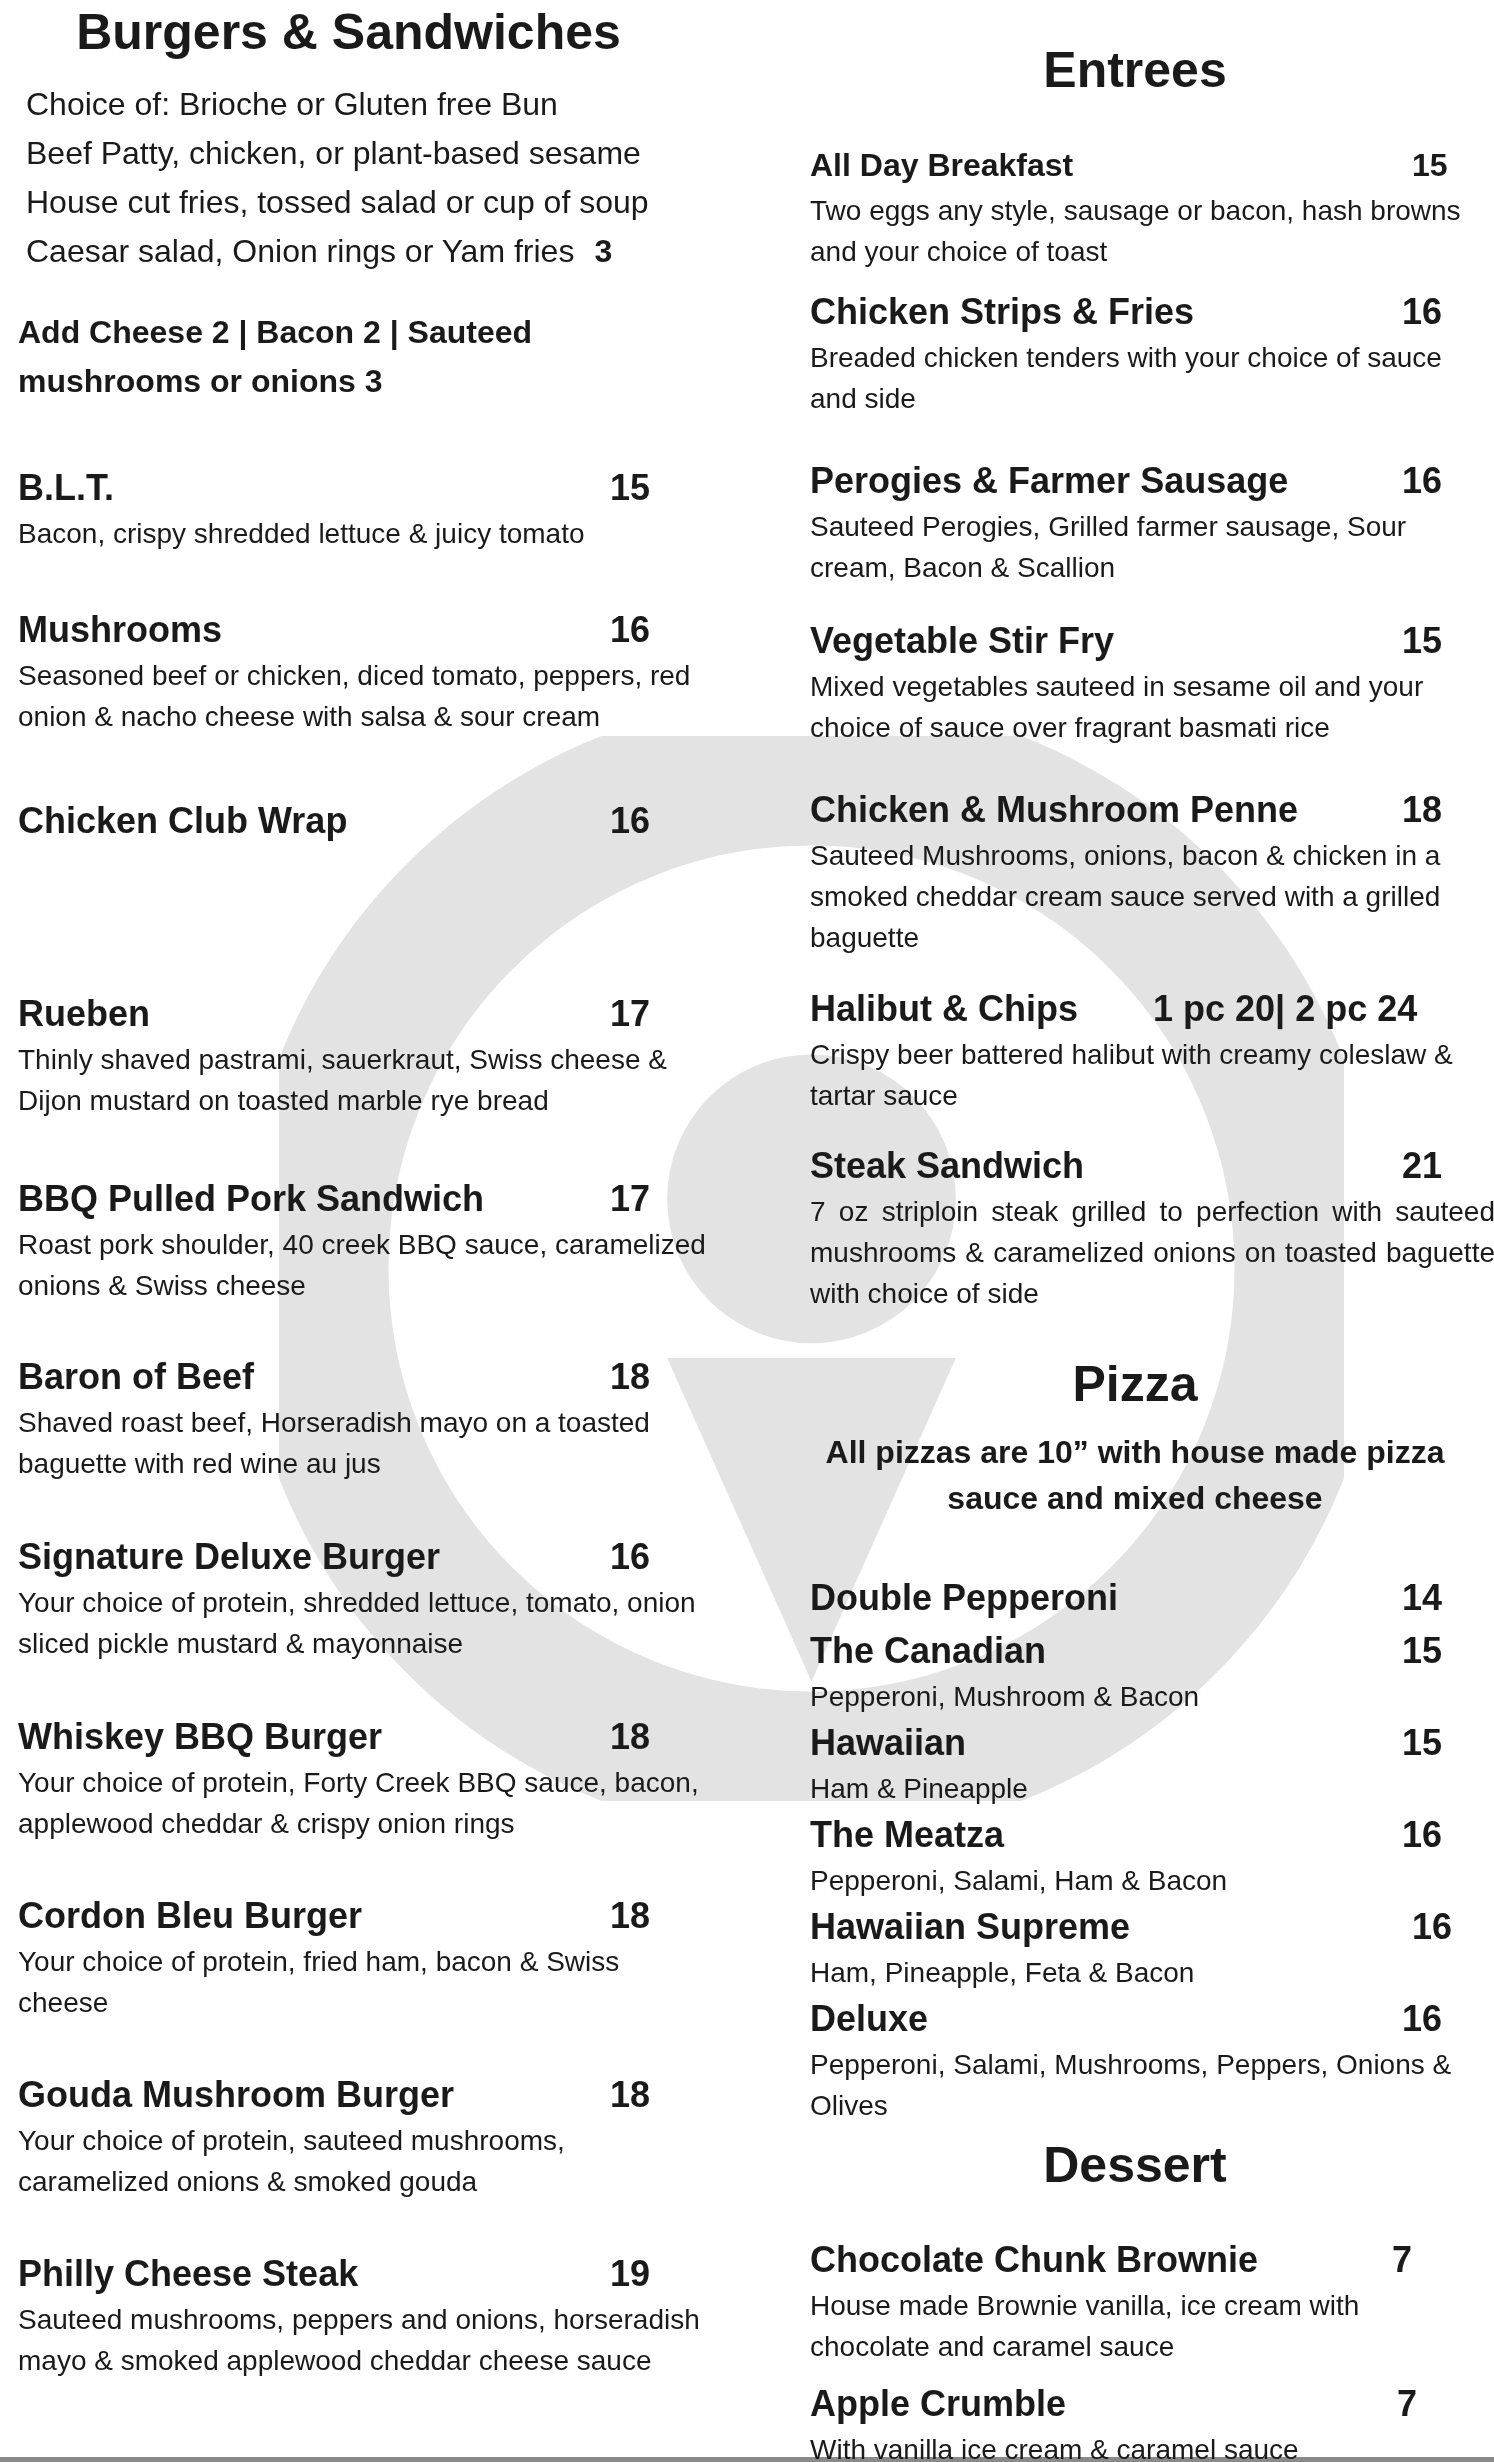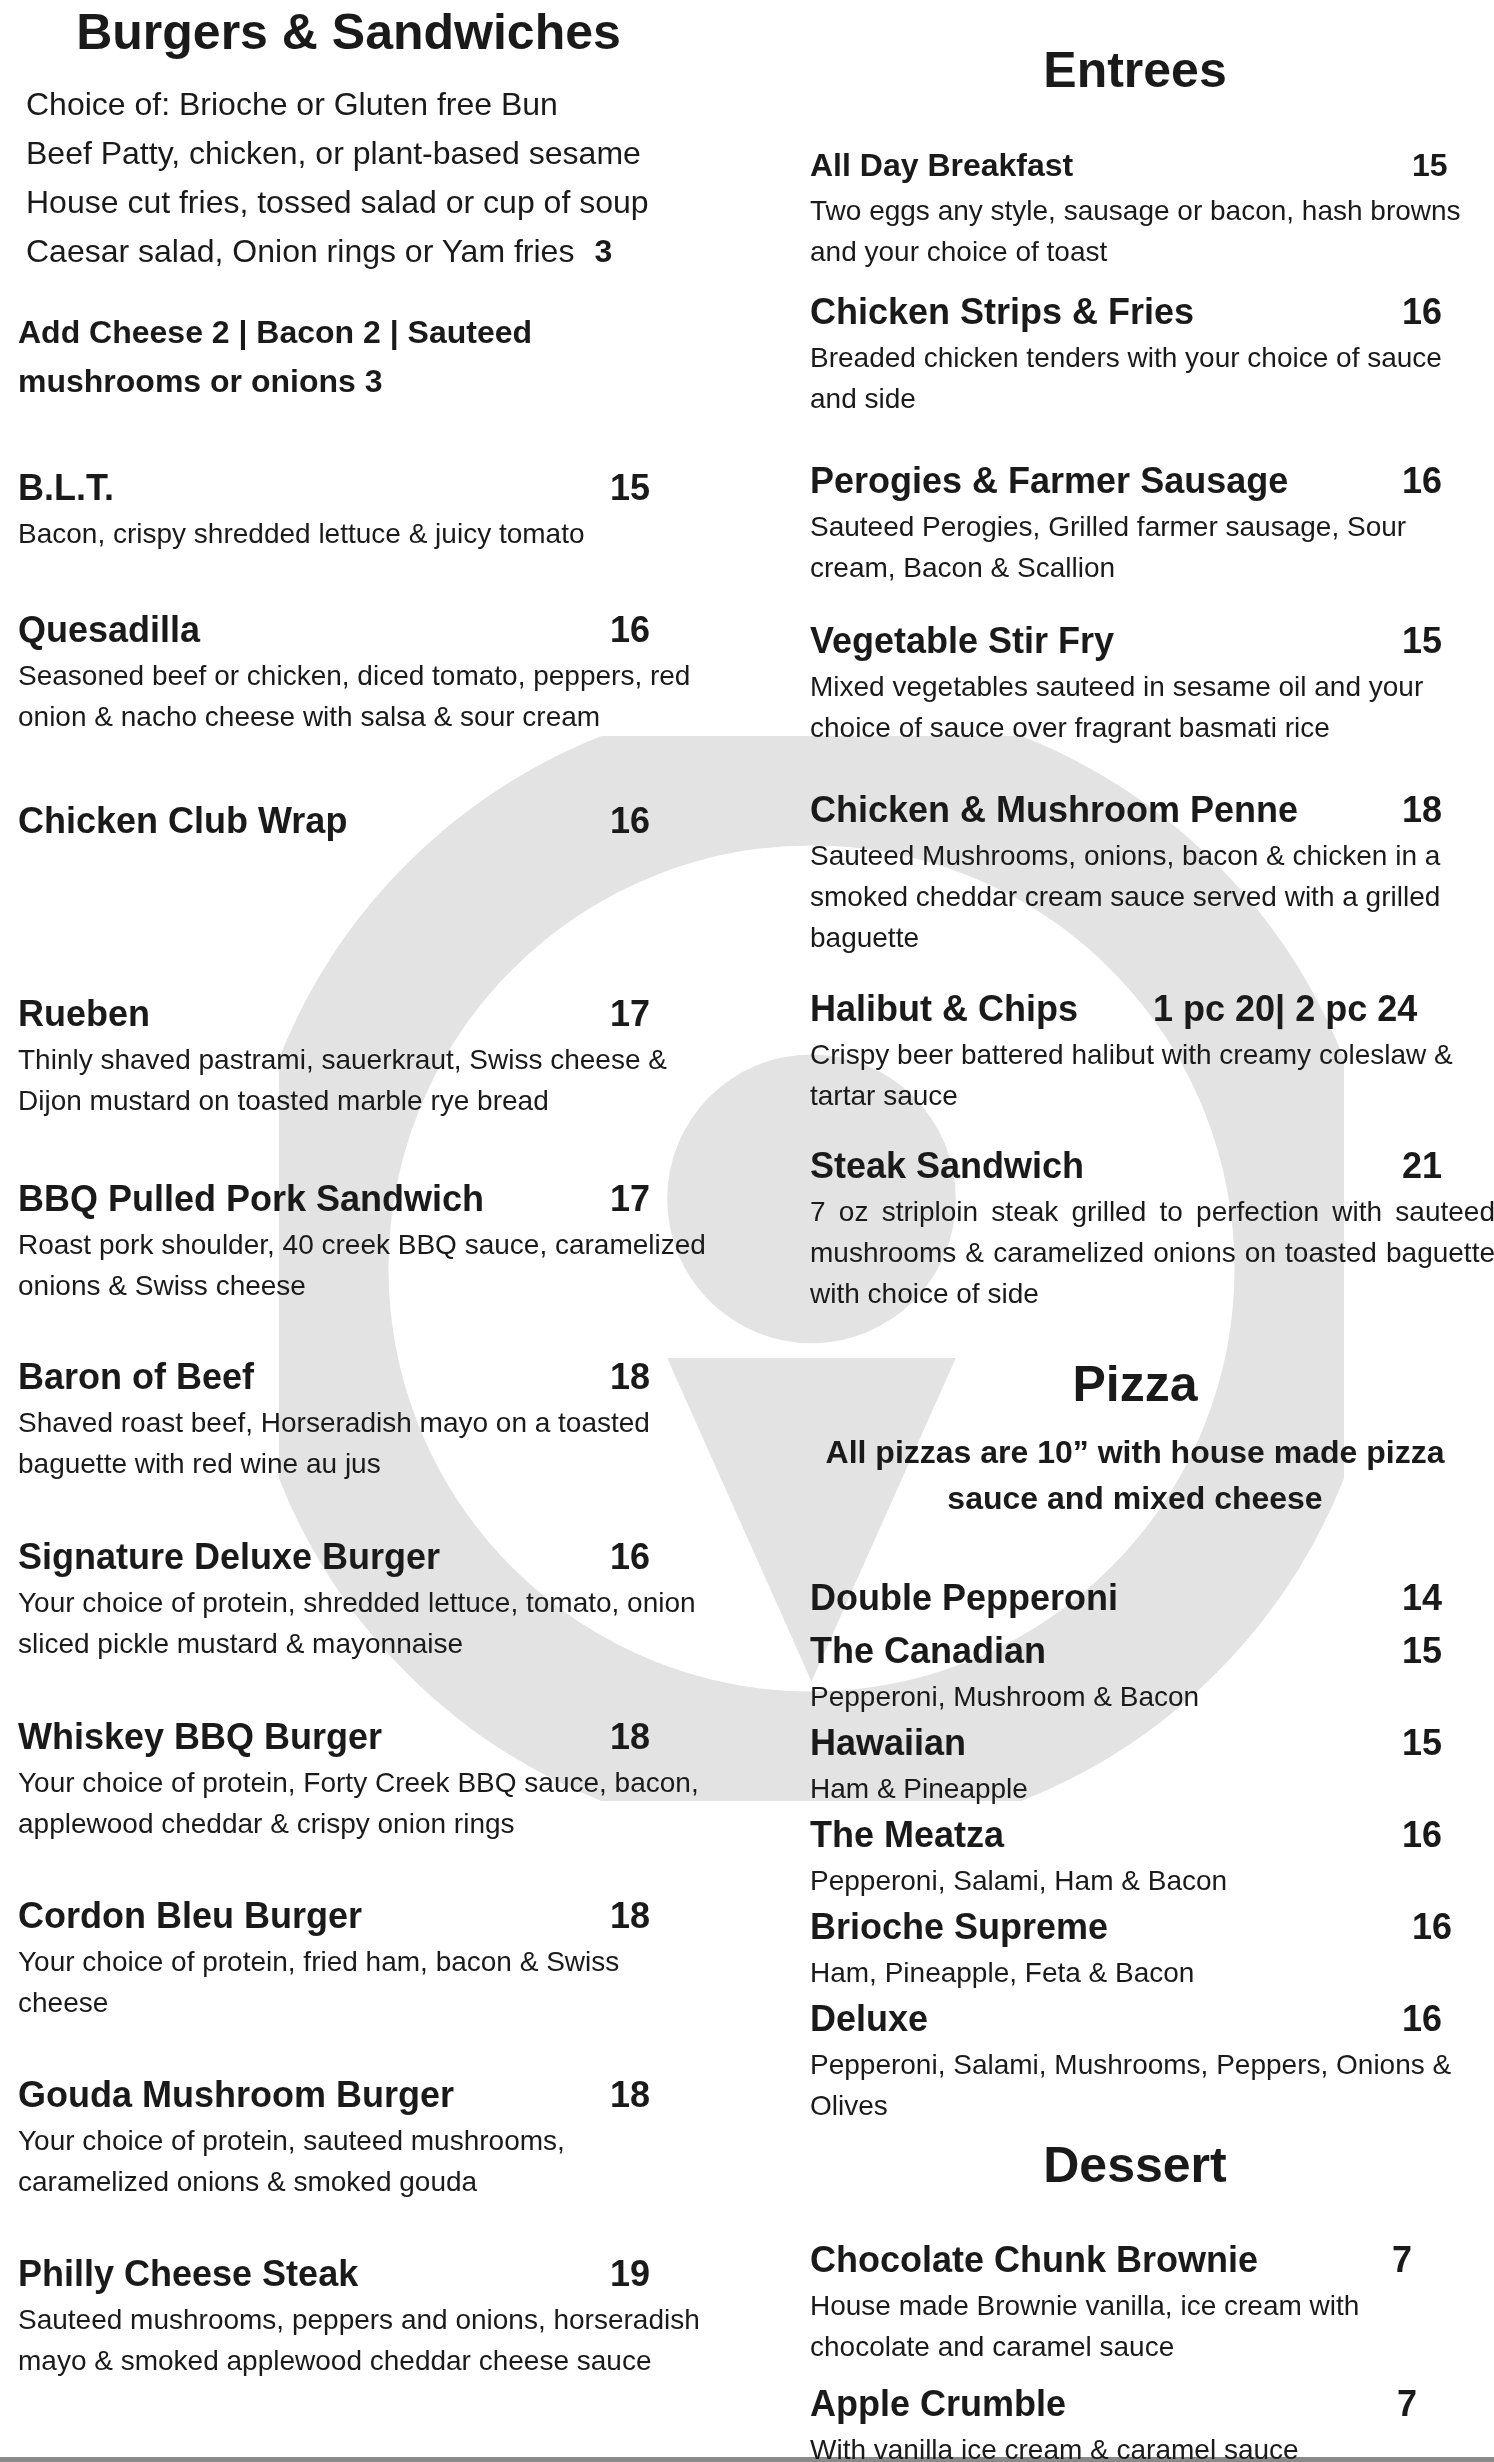--- a/index.html
+++ b/index.html
@@ -42,21 +42,21 @@
   <div class="addons" style="top:308px;">
     <div>Add Cheese 2 | Bacon 2 | Sauteed</div>
     <div>mushrooms or onions 3</div>
   </div>
 
   <div class="item" style="left:18px; top:463px; width:697px;">
     <div class="item-head"><span>B.L.T.</span><span class="item-price" style="left:592px;">15</span></div>
     <div class="item-desc">Bacon, crispy shredded lettuce &amp; juicy tomato</div>
   </div>
   <div class="item" style="left:18px; top:605px; width:697px;">
-    <div class="item-head"><span>Quesadilla</span><span class="item-price" style="left:592px;">16</span></div>
+    <div class="item-head"><span>Mushrooms</span><span class="item-price" style="left:592px;">16</span></div>
     <div class="item-desc">Seasoned beef or chicken, diced tomato, peppers, red onion &amp; nacho cheese with salsa &amp; sour cream</div>
   </div>
   <div class="item" style="left:18px; top:796px; width:697px;">
     <div class="item-head"><span>Chicken Club Wrap</span><span class="item-price" style="left:592px;">16</span></div>
   </div>
   <div class="item" style="left:18px; top:989px; width:697px;">
     <div class="item-head"><span>Rueben</span><span class="item-price" style="left:592px;">17</span></div>
     <div class="item-desc">Thinly shaved pastrami, sauerkraut, Swiss cheese &amp; Dijon mustard on toasted marble rye bread</div>
   </div>
   <div class="item" style="left:18px; top:1174px; width:697px;">
@@ -135,21 +135,21 @@
   </div>
   <div class="item" style="left:34px; top:1682px; width:685px;">
     <div class="item-head"><span>Hawaiian</span><span class="item-price" style="left:592px;">15</span></div>
     <div class="item-desc">Ham &amp; Pineapple</div>
   </div>
   <div class="item" style="left:34px; top:1774px; width:685px;">
     <div class="item-head"><span>The Meatza</span><span class="item-price" style="left:592px;">16</span></div>
     <div class="item-desc">Pepperoni, Salami, Ham &amp; Bacon</div>
   </div>
   <div class="item" style="left:34px; top:1866px; width:685px;">
-    <div class="item-head"><span>Brioche Supreme</span><span class="item-price" style="left:602px;">16</span></div>
+    <div class="item-head"><span>Hawaiian Supreme</span><span class="item-price" style="left:602px;">16</span></div>
     <div class="item-desc">Ham, Pineapple, Feta &amp; Bacon</div>
   </div>
   <div class="item" style="left:34px; top:1958px; width:685px;">
     <div class="item-head"><span>Deluxe</span><span class="item-price" style="left:592px;">16</span></div>
     <div class="item-desc">Pepperoni, Salami, Mushrooms, Peppers, Onions &amp; Olives</div>
   </div>
 
   <h1 class="sec-title" style="position:absolute; left:0; top:2102px; width:718px;">Dessert</h1>
   <div class="item" style="left:34px; top:2199px; width:647px;">
     <div class="item-head"><span>Chocolate Chunk Brownie</span><span class="item-price" style="left:582px;">7</span></div>

